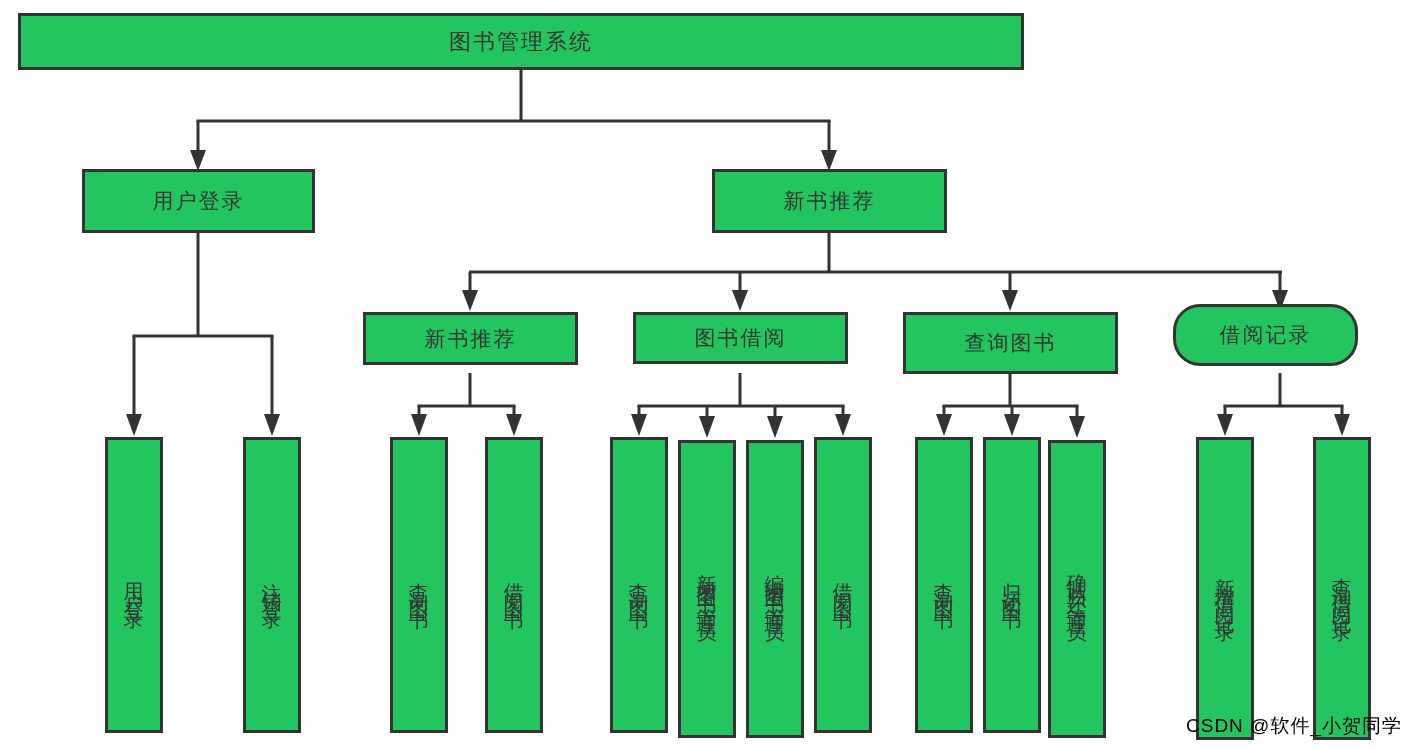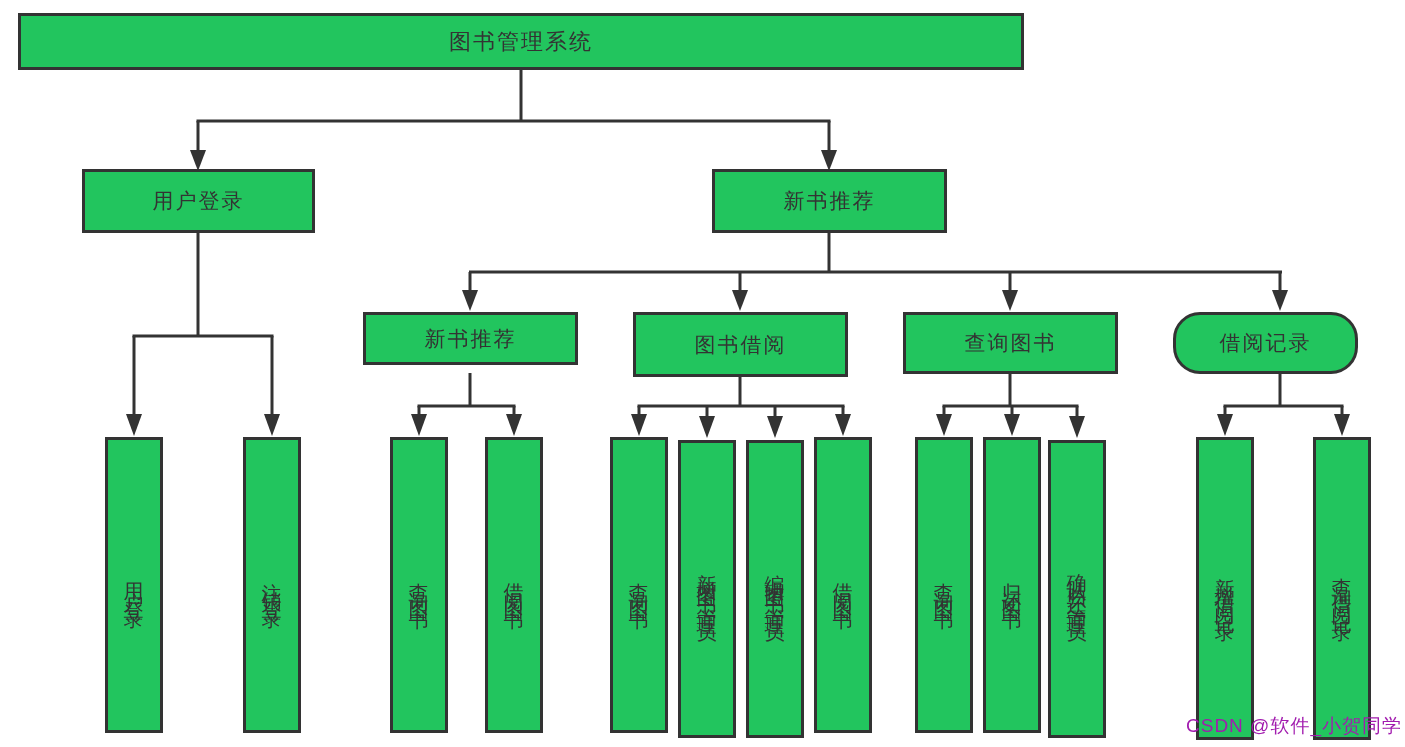--- a/index.html
+++ b/index.html
@@ -33,21 +33,21 @@
     letter-spacing:9px;
     font-size:20px;
     line-height:1;
     white-space:nowrap;
   }
   .node.leaf.long .lbl { letter-spacing:7px; }
   .watermark {
     position:absolute;
     left:1186px; top:713px;
     font-size:19px;
-    color:#a21caf;
+    color:#000000;
     letter-spacing:1px;
     z-index:3;
     white-space:nowrap;
   }
 </style>
 </head>
 <body>
 
 <div class="stage">
 
@@ -120,27 +120,27 @@
   <div class="node" style="left:82px; top:169px; width:233px; height:64px;">
     <span class="lbl">用户登录</span>
   </div>
   <div class="node" style="left:712px; top:169px; width:235px; height:64px;">
     <span class="lbl">新书推荐</span>
   </div>
 
   <div class="node" style="left:363px; top:312px; width:215px; height:53px;">
     <span class="lbl">新书推荐</span>
   </div>
-  <div class="node" style="left:633px; top:312px; width:215px; height:65px;">
+  <div class="node" style="left:633px; top:312px; width:215px; height:52px;">
     <span class="lbl">图书借阅</span>
   </div>
   <div class="node" style="left:903px; top:312px; width:215px; height:62px;">
     <span class="lbl">查询图书</span>
   </div>
-  <div class="node" style="left:1173px; top:312px; width:185px; height:62px;border-radius:27px;">
+  <div class="node" style="left:1173px; top:304px; width:185px; height:62px;border-radius:27px;">
     <span class="lbl">借阅记录</span>
   </div>
 
   <div class="node leaf" style="left:105px; top:437px; width:58px; height:296px;">
     <span class="lbl">用户登录</span>
   </div>
   <div class="node leaf" style="left:243px; top:437px; width:58px; height:296px;">
     <span class="lbl">注销登录</span>
   </div>
 

